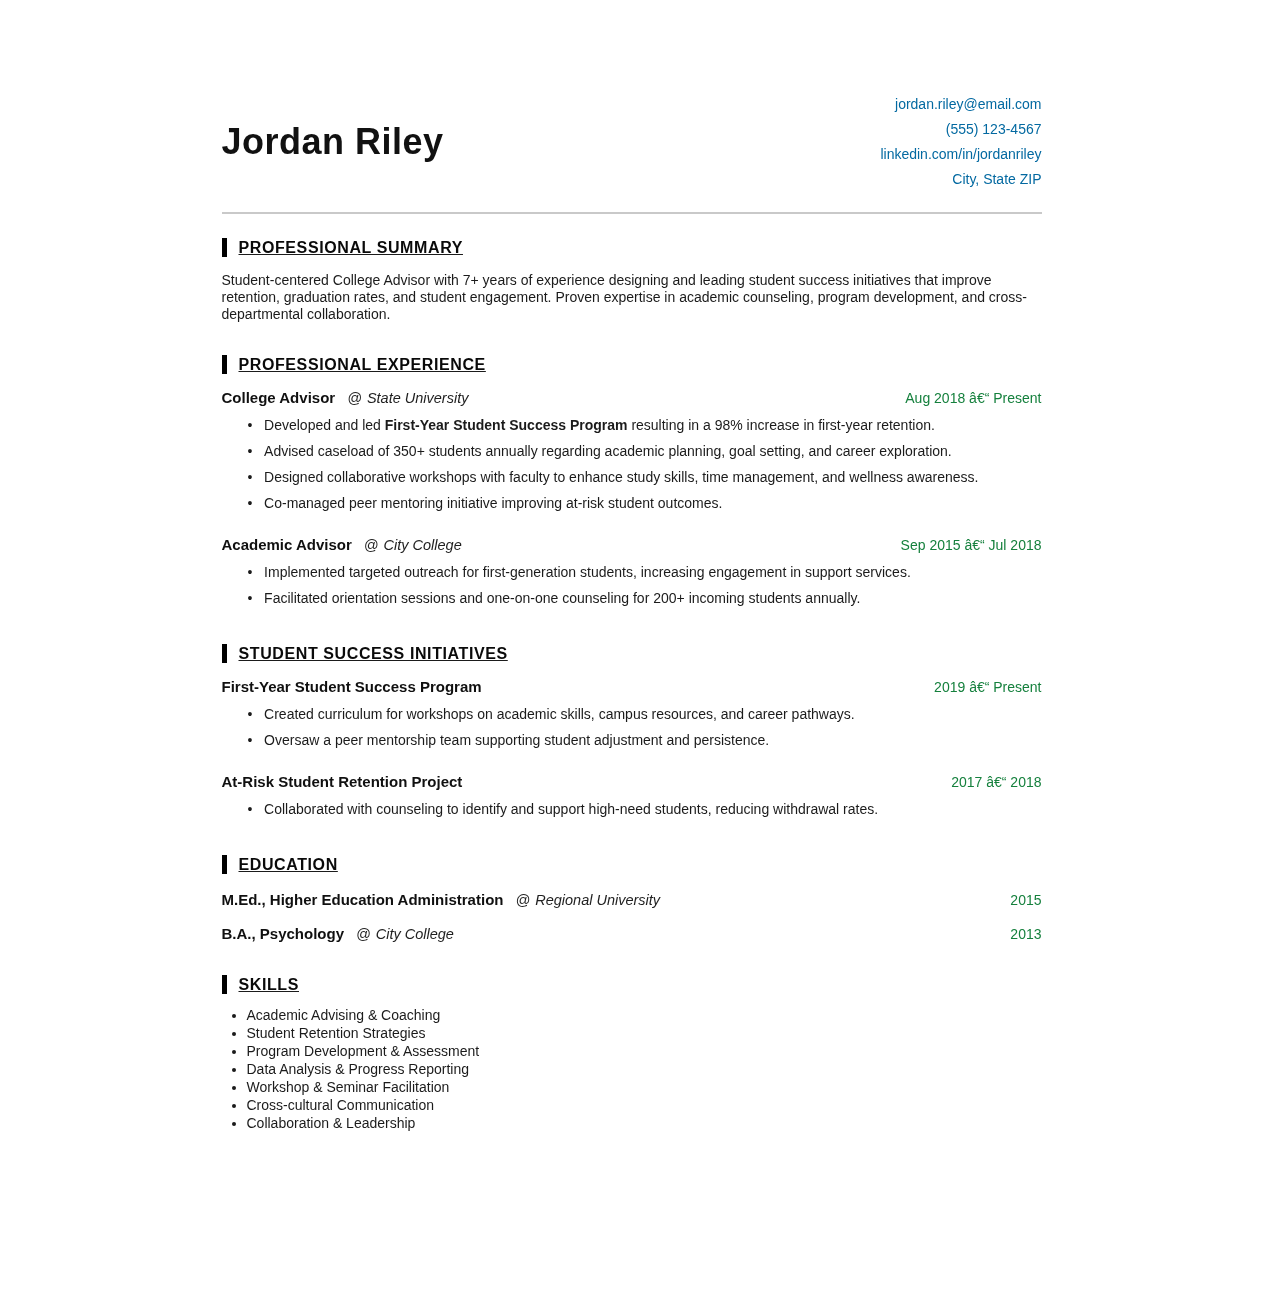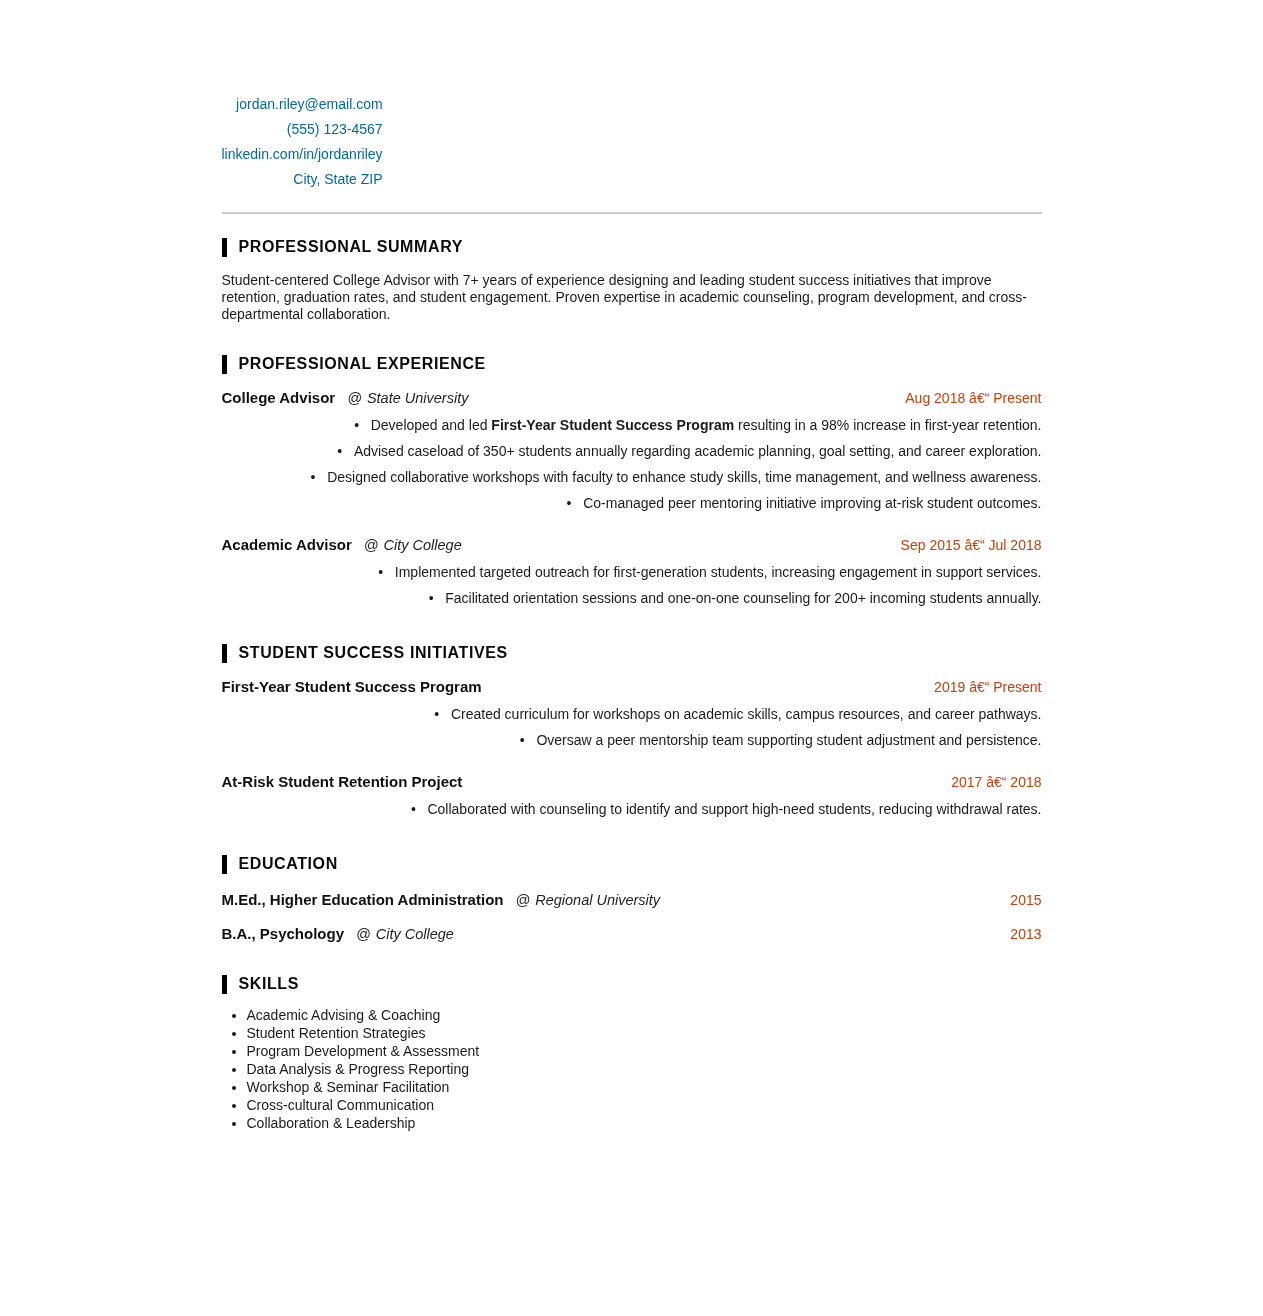--- a/index.html
+++ b/index.html
@@ -45,21 +45,22 @@
   .divider{
     border:none;
     border-top:2px solid var(--divider);
     margin:20px 0 0 0;
   }
   
   .sec{margin-top:33px;}
   .sec-first{margin-top:24px;}
   .sec-head{
     display:flex;
-    align-items:flex-start;
+    align-items:center;
+    text-decoration:underline;
   }
   .sec-bar{
     width:5px;
     height:19px;
     background:var(--bar);
     margin-right:12px;
     flex:0 0 auto;
   }
   .sec-title{
     font-size:16px;
@@ -67,42 +68,42 @@
     letter-spacing:0.6px;
     margin:0;
     color:var(--heading);
   }
   .summary-text{
     font-size:14px;
     line-height:1.2;
     margin:15px 0 0 0;
   }
   
-  .entry{margin-top:15px;text-align:right;}
+  .entry{margin-top:15px;}
   .entry + .entry{margin-top:20px;}
   .entry-head{
     display:flex;
     align-items:baseline;
   }
   .entry-title{
     font-size:15px;
     font-weight:700;
     color:#101010;
   }
   .entry-org{
     font-size:14.5px;
     font-style:italic;
     margin-left:12px;
     color:#1f1f1f;
   }
   .org-name{margin-left:5px;}
   .entry-dates{
     margin-left:auto;
     font-size:14px;
-    color:#c2410c;
+    color:#15803d;
     white-space:nowrap;
   }
   .bullets{
     list-style:none;
     margin:6px 0 0 0;
     padding:0;
     font-size:14px;
     line-height:26px;
   }
   .bullets li{text-indent:26px;}
@@ -121,20 +122,21 @@
     font-size:14px;
     line-height:18px;
   }
 </style>
 </head>
 <body>
 
 <div class="page">
 
   <div class="header">
+    <h1 class="name">Jordan Riley</h1>
     <div class="contact">
       <div>jordan.riley@email.com</div>
       <div>(555) 123-4567</div>
       <div>linkedin.com/in/jordanriley</div>
       <div>City, State ZIP</div>
     </div>
   </div>
   <hr class="divider">
 
   <section class="sec sec-first">

